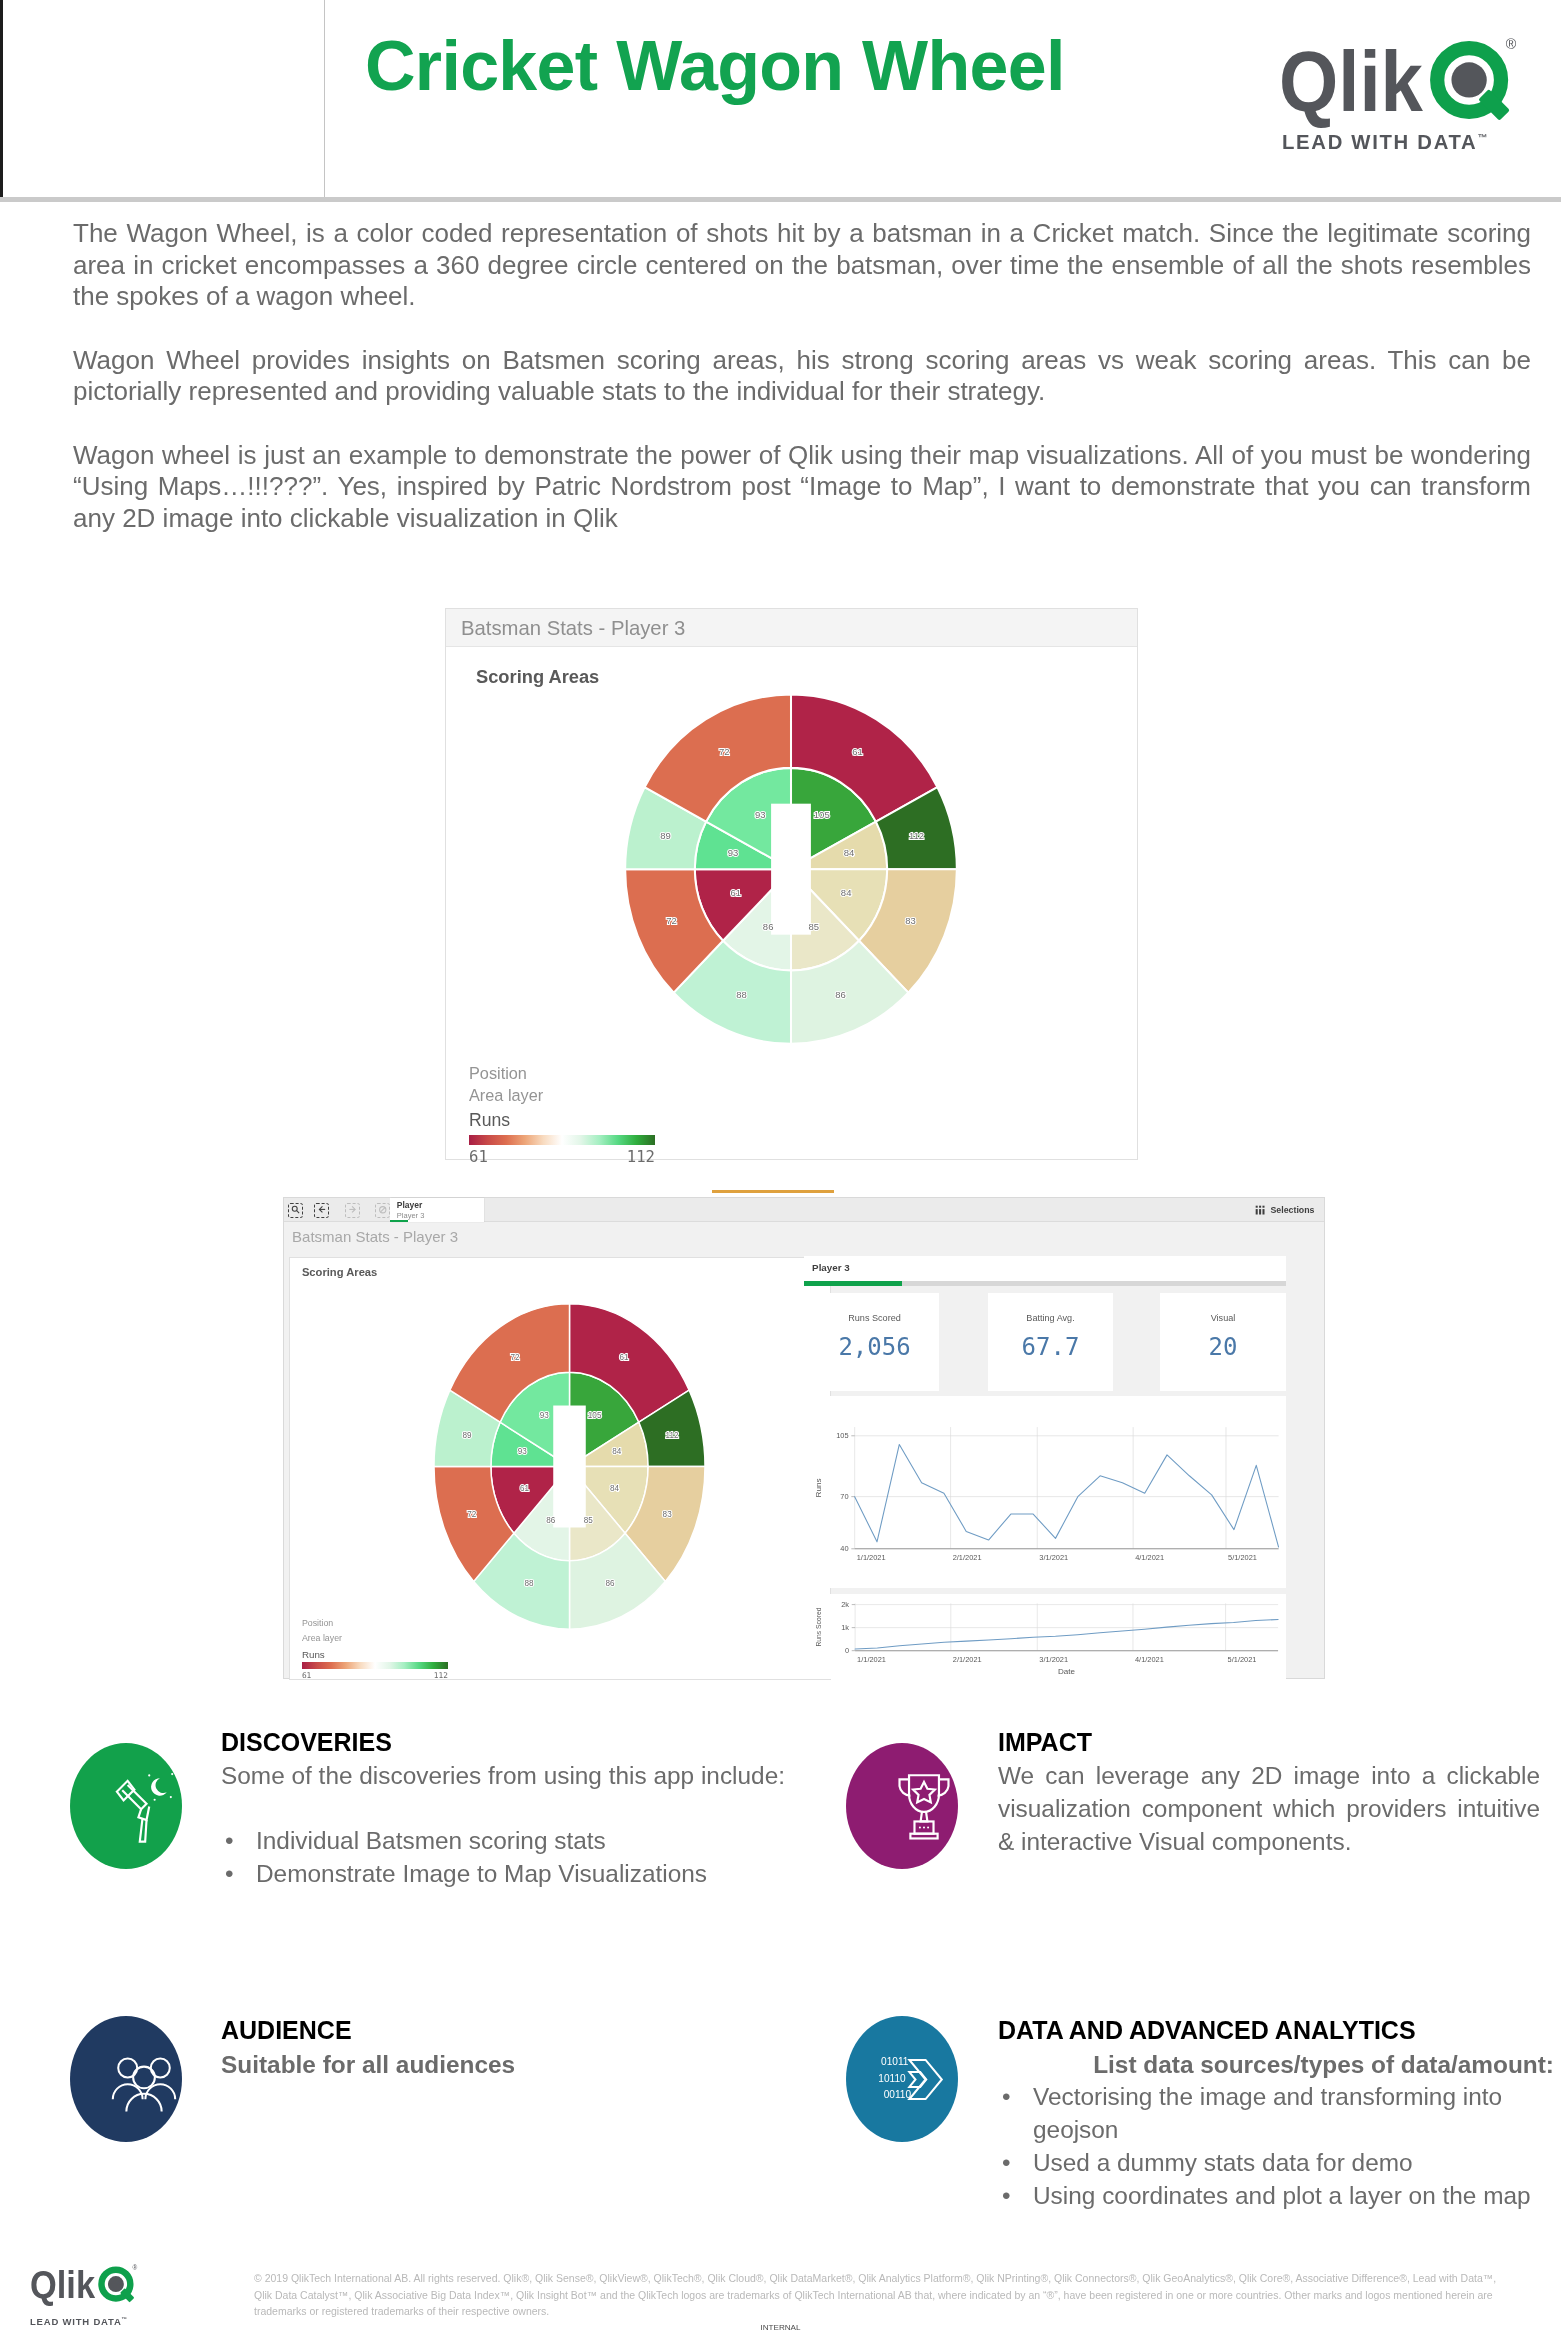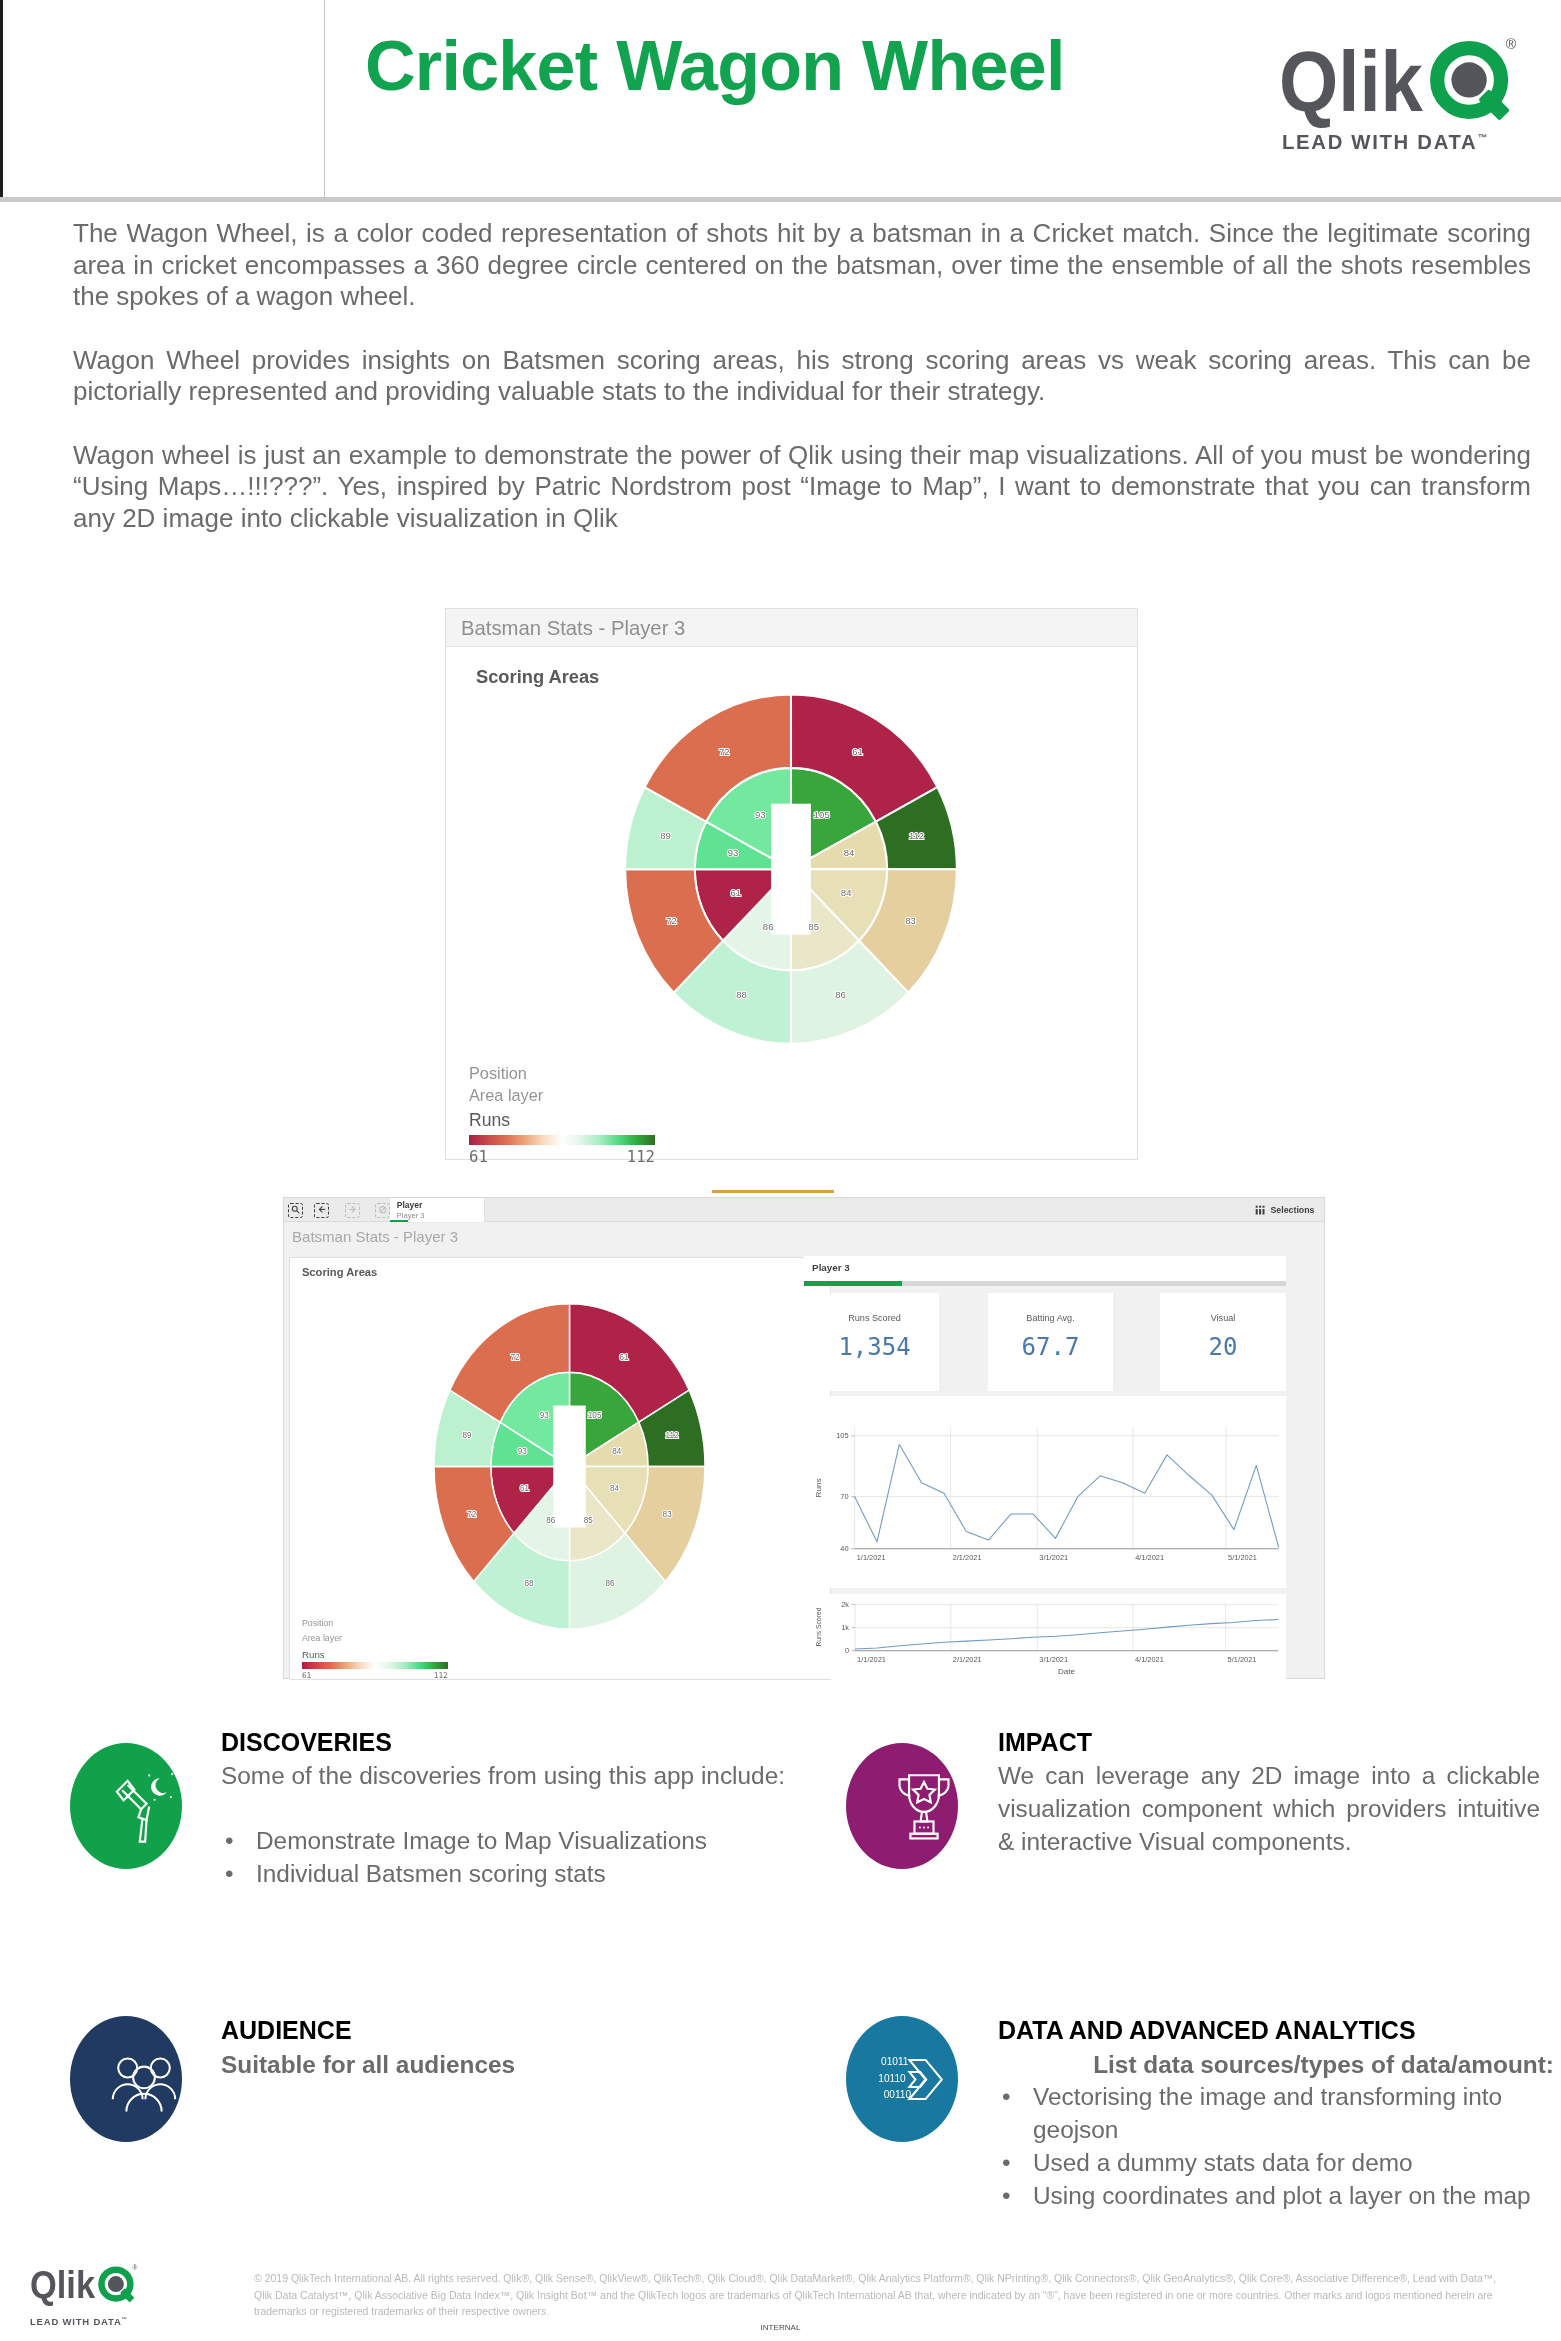--- a/index.html
+++ b/index.html
@@ -251,21 +251,21 @@
 
   <div class="abs filterbox">
     <span class="filter-text">Player 3</span>
     <div class="ftrack">
         <div class="fgreen"></div>
       </div>
   </div>
 
   <div class="abs kpi" style="left:810px;width:129px">
     <div class="kpi-label">Runs Scored</div>
-    <div class="kpi-value">1,354</div>
+    <div class="kpi-value">2,056</div>
   </div>
   <div class="abs kpi" style="left:988px;width:125px">
     <div class="kpi-label">Batting Avg.</div>
     <div class="kpi-value">67.7</div>
   </div>
   <div class="abs kpi" style="left:1160px;width:126px">
     <div class="kpi-label">Visual</div>
     <div class="kpi-value">20</div>
   </div>
 
@@ -330,22 +330,22 @@
       <path d="M78 18 a13 13 0 1 0 10 21 a10 10 0 1 1 -10 -21" fill="#fff" stroke="none"></path>
       <circle cx="62" cy="14" r="1.6" fill="#fff" stroke="none"></circle>
         <circle cx="94" cy="46" r="1.6" fill="#fff" stroke="none"></circle>
       <circle cx="70" cy="50" r="1.6" fill="#fff" stroke="none"></circle>
         <circle cx="96" cy="12" r="1.6" fill="#fff" stroke="none"></circle>
     </svg>
   </div>
   <div class="abs sec-head" style="left:221px;top:1728px">DISCOVERIES</div>
   <div class="abs sec-body" style="left:221px;top:1759px">Some of the discoveries from using this app include:</div>
   <ul class="bullets abs" style="left:221px;top:1824px;width:590px">
+    <li>Individual Batsmen scoring stats</li>
     <li>Demonstrate Image to Map Visualizations</li>
-    <li>Individual Batsmen scoring stats</li>
   </ul>
 
   <div class="abs sec-circle" style="left:846px;top:1743px;background:#8e1c71">
     <svg width="68" height="79" viewBox="0 0 100 116" fill="none" stroke="#fff" stroke-width="3.2">
       <path d="M28 12 H72 V40 a22 26 0 0 1 -44 0 Z"></path>
       <path d="M28 18 H14 v10 a16 16 0 0 0 16 14"></path>
       <path d="M72 18 H86 v10 a16 16 0 0 1 -16 14"></path>
       <path d="M50 22 l5 10 11 1 -8 8 2 11 -10 -5 -10 5 2 -11 -8 -8 11 -1 Z"></path>
       <path d="M47 66 L45 80 H55 L53 66"></path>
       <rect x="36" y="80" width="28" height="18"></rect>

